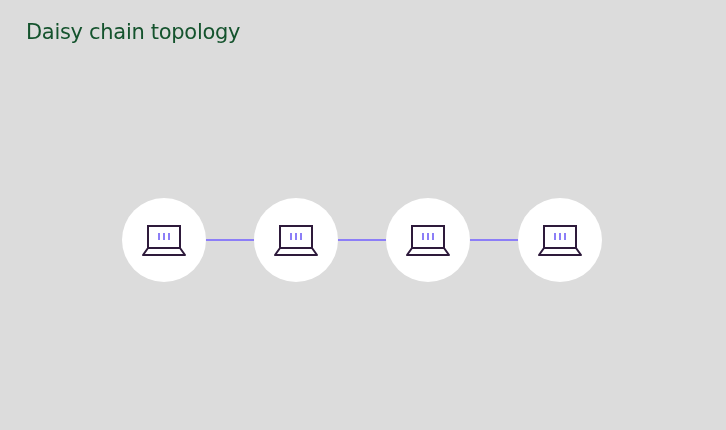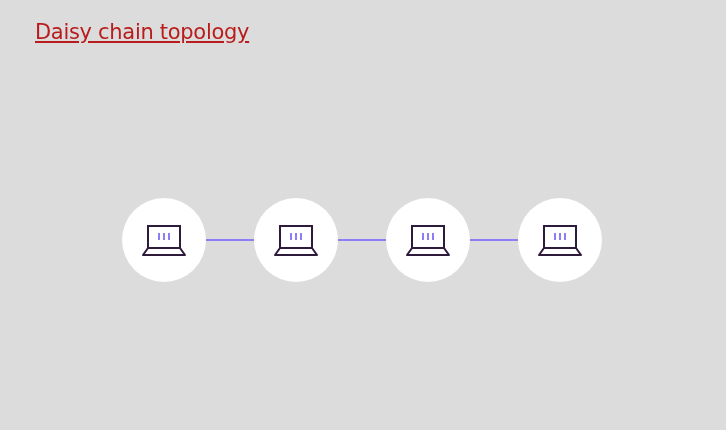--- a/index.html
+++ b/index.html
@@ -5,26 +5,25 @@
     html, body { margin: 0; padding: 0; }
     body {
       width: 726px; height: 430px;
       background: #dcdcdc;
       position: relative;
       overflow: hidden;
       font-family: "DejaVu Sans", sans-serif;
     }
     .title {
       position: absolute;
-      left: 35px; top: 20px;
+      left: 26px; top: 20px;
       font-size: 21px;
-      color: #b91c1c;
+      color: #14532d;
       font-weight: 500;
       letter-spacing: -0.3px;
-      text-decoration: underline;
     }
     .link {
       position: absolute;
       height: 2px;
       background: #8c7ef7;
     }
     .node {
       position: absolute;
       width: 84px; height: 84px;
       border-radius: 50%;

